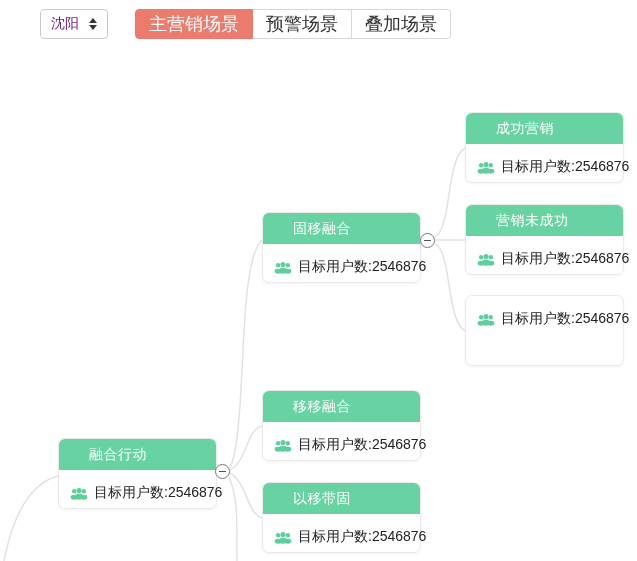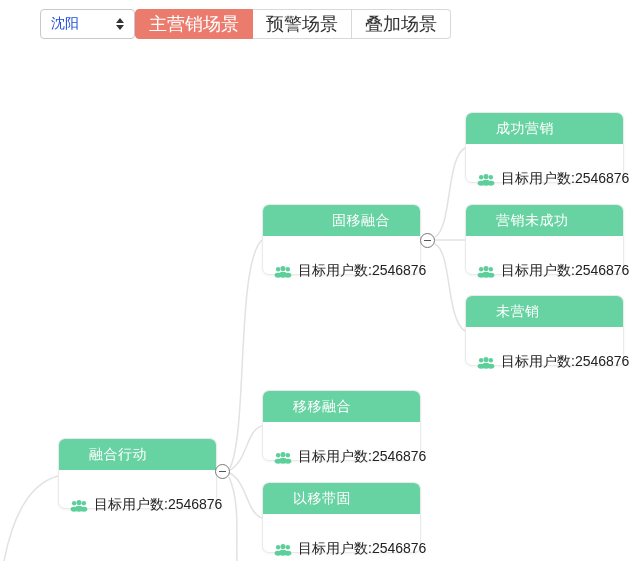--- a/index.html
+++ b/index.html
@@ -1,23 +1,23 @@
 <!DOCTYPE html>
 <html><head>
 <meta charset="utf-8">
 <style>
   html,body { margin:0; padding:0; background:#fff; }
   body { font-family:"Liberation Sans","DejaVu Sans",sans-serif; }
   .canvas { position:relative; width:637px; height:561px; background:#fff; overflow:hidden; }
 
   
-  .city-select { position:absolute; left:40px; top:9px; width:95px; height:30px;
+  .city-select { position:absolute; left:40px; top:9px; width:68px; height:30px;
     border:1px solid #c9c9c9; border-radius:4px; background:#fff; box-sizing:border-box;
     display:flex; align-items:center; justify-content:space-between; padding:0 10px;
-    font-size:14px; color:#1d4ed8; cursor:pointer; }
+    font-size:14px; color:#701a75; cursor:pointer; }
   .updown { display:flex; flex-direction:column; gap:2px; }
   .updown .tri-up { width:0; height:0; border-left:4px solid transparent; border-right:4px solid transparent; border-bottom:5px solid #333; }
   .updown .tri-down { width:0; height:0; border-left:4px solid transparent; border-right:4px solid transparent; border-top:5px solid #333; }
 
   .tab-group { position:absolute; left:135px; top:9px; display:flex; height:30px; }
   .tab { display:flex; align-items:center; padding:0 13px; font-size:18px; color:#333;
     background:#fff; border:1px solid #d8d8d8; border-left-width:0; box-sizing:border-box; cursor:pointer; white-space:nowrap; }
   .tab:first-child { border-left-width:1px; border-top-left-radius:4px; border-bottom-left-radius:4px; }
   .tab:last-child { border-top-right-radius:4px; border-bottom-right-radius:4px; }
   .tab.active { background:#ea7b6d; border-color:#ea7b6d; color:#fff; }
@@ -26,21 +26,21 @@
   .connectors { position:absolute; left:0; top:0; z-index:1; }
   .connectors path { fill:none; stroke:#e2e2e2; stroke-width:1.5; }
 
   
   .node { position:absolute; width:159px; height:71px; background:#fff;
     border:1px solid #eaeaea; border-radius:7px; box-sizing:border-box;
     box-shadow:0 1px 3px rgba(0,0,0,0.05); z-index:2; cursor:pointer; }
   .node-header { height:31px; background:#67d2a2; border-radius:6px 6px 0 0;
     color:#fff; font-size:14px; line-height:31px; padding:0 30px; letter-spacing:0.5px;
     white-space:nowrap; overflow:hidden; }
-  .node-body { height:38px; display:flex; align-items:center; padding:16px 11px; gap:6px; }
+  .node-body { height:38px; display:flex; align-items:center; padding:4px 11px; gap:6px; }
   .users-icon { display:flex; align-items:center; flex:0 0 auto; }
   .users-icon svg { fill:#5ccf9a; }
   .node-stat { font-size:14px; color:#222; white-space:nowrap; }
 
   
   .collapse-btn { position:absolute; width:15px; height:15px; border-radius:50%;
     background:#fff; border:1px solid #787878; box-sizing:border-box; z-index:3;
     display:flex; align-items:center; justify-content:center; cursor:pointer; }
   .collapse-btn .minus-bar { width:7px; height:0; border-top:1px solid #555; }
 </style>
@@ -84,21 +84,21 @@
             <circle cx="12" cy="4" r="3.4"></circle>
           <ellipse cx="5.5" cy="13" rx="4.6" ry="3.2"></ellipse>
             <ellipse cx="18.5" cy="13" rx="4.6" ry="3.2"></ellipse>
             <ellipse cx="12" cy="12.3" rx="5.4" ry="3.9"></ellipse>
         </svg>
       </span>
       <span class="node-stat"><span>目标用户数:</span><span>2546876</span></span>
     </div>
   </div>
 
-  <div class="node" style="left:262px; top:204px;text-align:right;">
+  <div class="node" style="left:262px; top:212px;">
     <div class="node-header">固移融合</div>
     <div class="node-body">
       <span class="users-icon">
         <svg width="18" height="13" viewBox="0 0 24 16">
           <circle cx="5.5" cy="5" r="2.9"></circle>
             <circle cx="18.5" cy="5" r="2.9"></circle>
             <circle cx="12" cy="4" r="3.4"></circle>
           <ellipse cx="5.5" cy="13" rx="4.6" ry="3.2"></ellipse>
             <ellipse cx="18.5" cy="13" rx="4.6" ry="3.2"></ellipse>
             <ellipse cx="12" cy="12.3" rx="5.4" ry="3.9"></ellipse>
@@ -170,21 +170,20 @@
           <ellipse cx="5.5" cy="13" rx="4.6" ry="3.2"></ellipse>
             <ellipse cx="18.5" cy="13" rx="4.6" ry="3.2"></ellipse>
             <ellipse cx="12" cy="12.3" rx="5.4" ry="3.9"></ellipse>
         </svg>
       </span>
       <span class="node-stat"><span>目标用户数:</span><span>2546876</span></span>
     </div>
   </div>
 
   <div class="node" style="left:465px; top:295px;">
-    <div class="node-header">未营销</div>
     <div class="node-body">
       <span class="users-icon">
         <svg width="18" height="13" viewBox="0 0 24 16">
           <circle cx="5.5" cy="5" r="2.9"></circle>
             <circle cx="18.5" cy="5" r="2.9"></circle>
             <circle cx="12" cy="4" r="3.4"></circle>
           <ellipse cx="5.5" cy="13" rx="4.6" ry="3.2"></ellipse>
             <ellipse cx="18.5" cy="13" rx="4.6" ry="3.2"></ellipse>
             <ellipse cx="12" cy="12.3" rx="5.4" ry="3.9"></ellipse>
         </svg>

